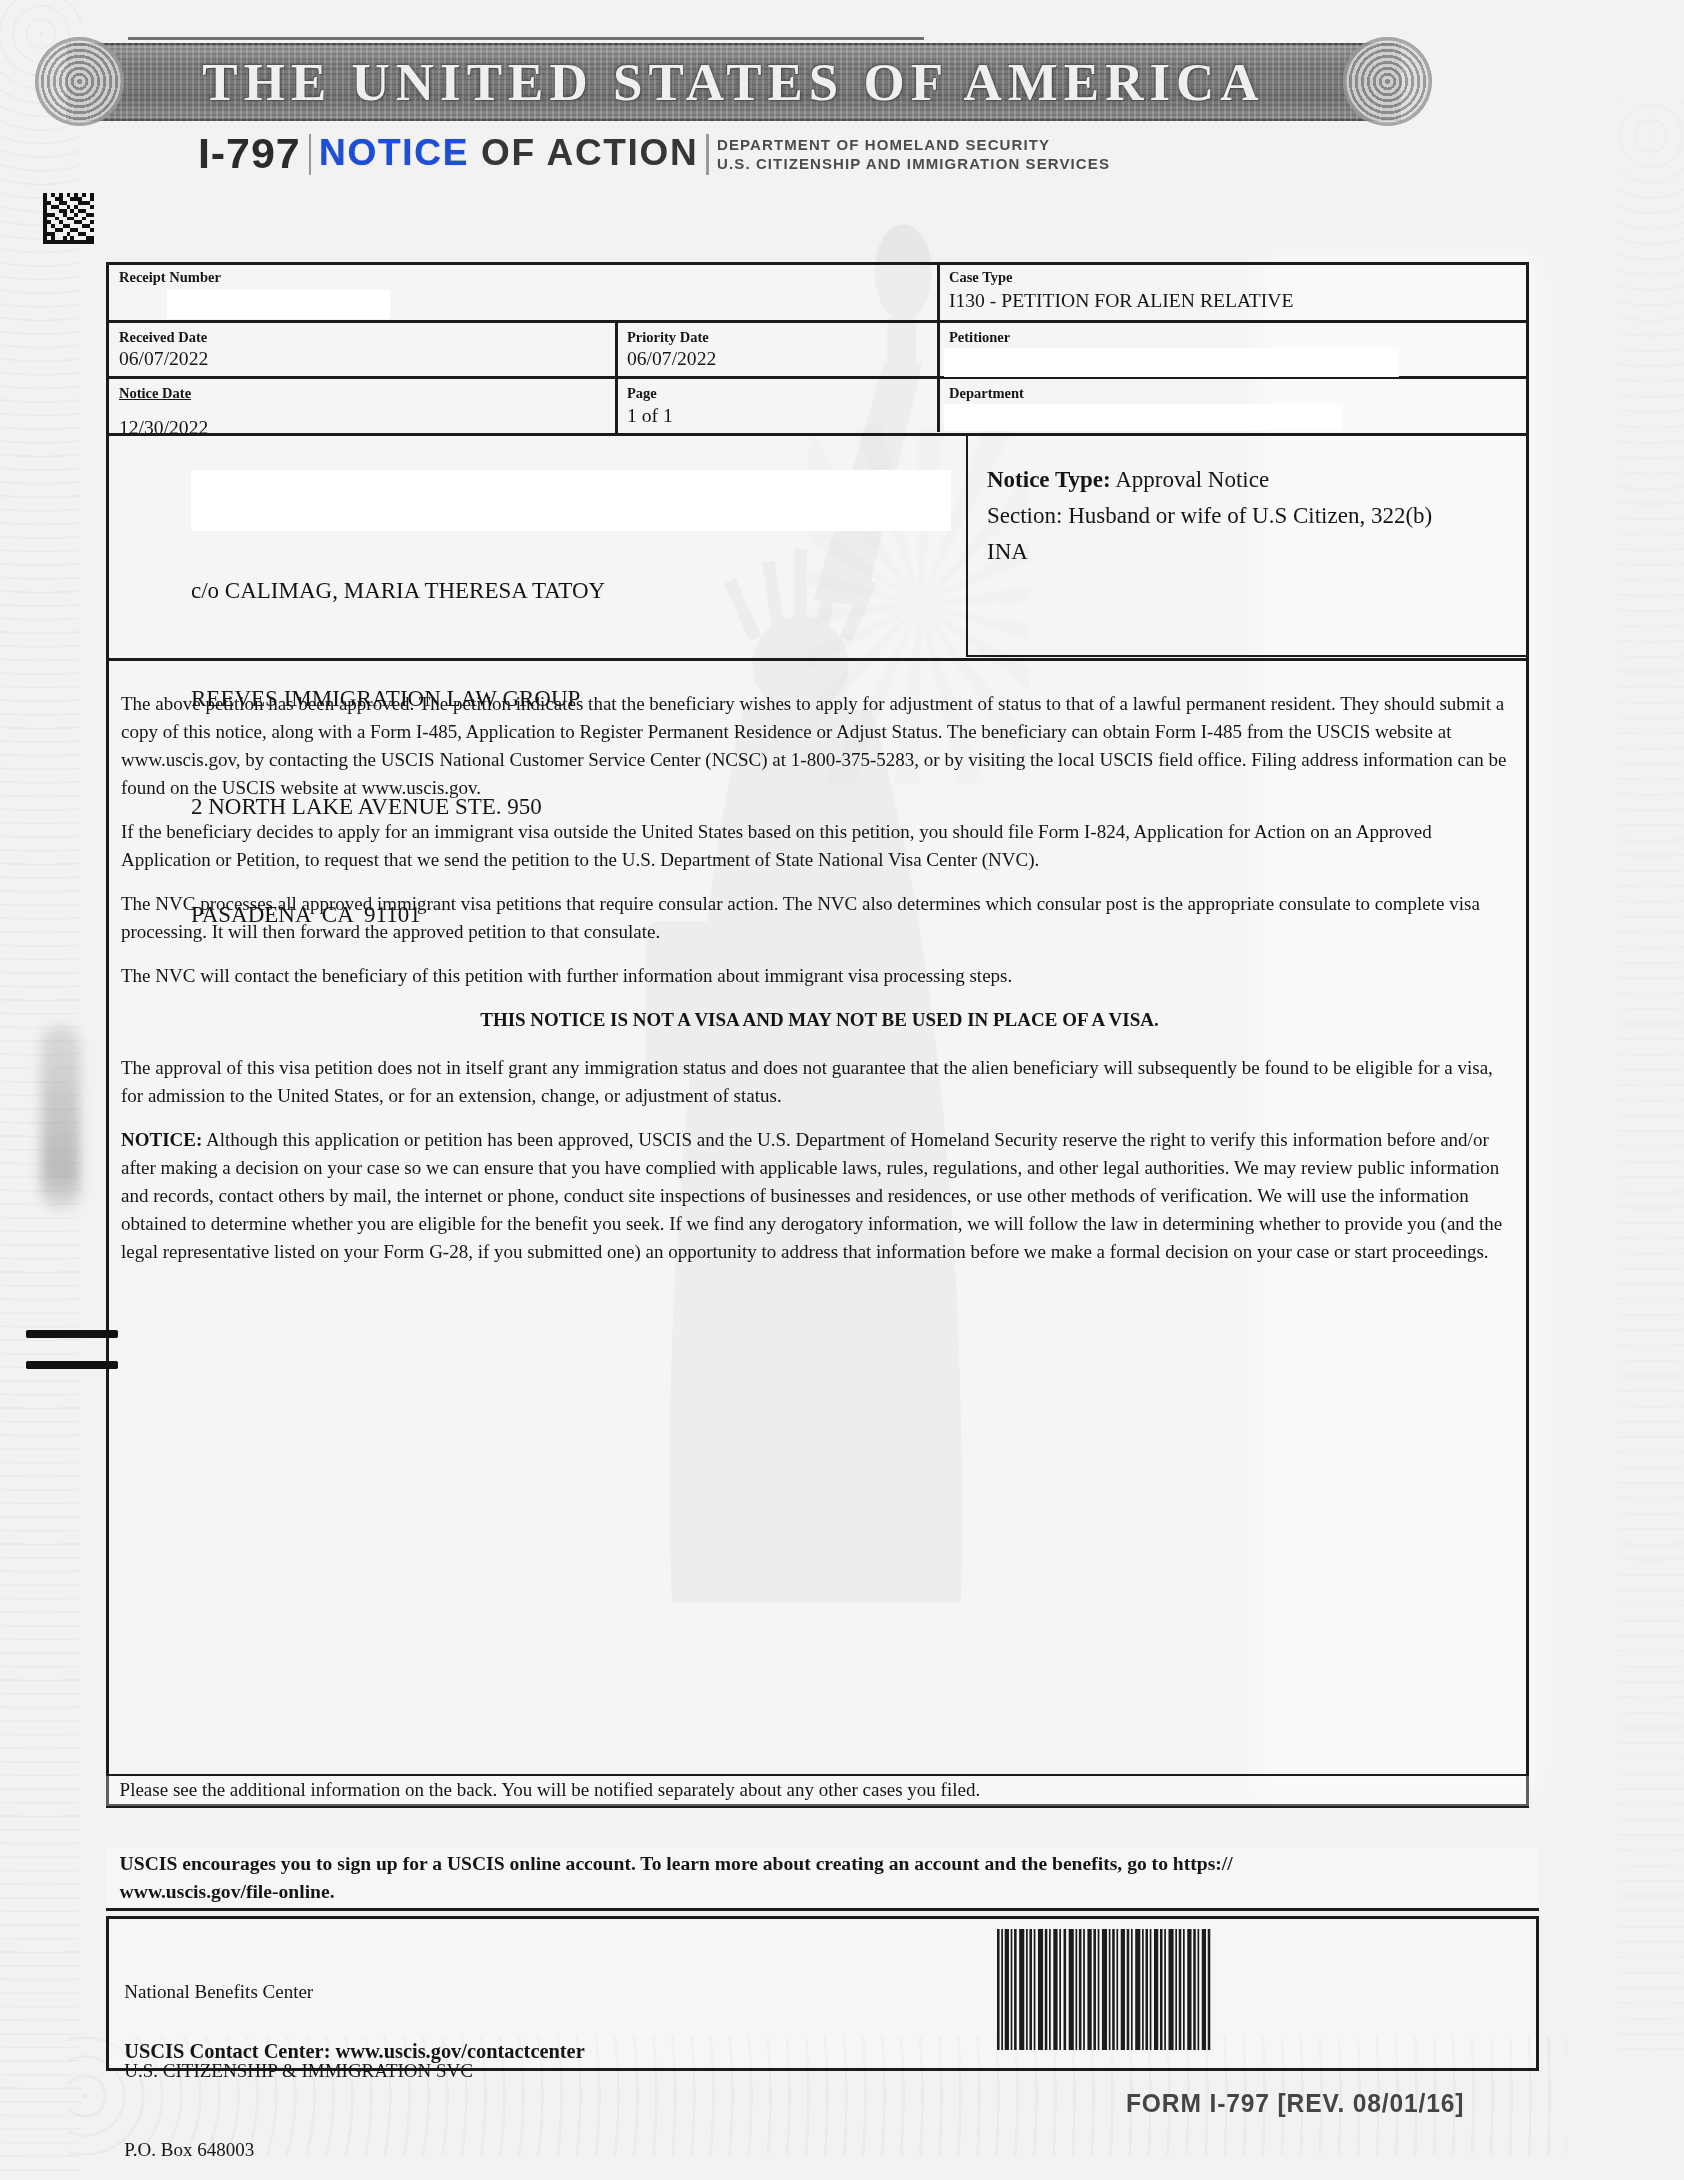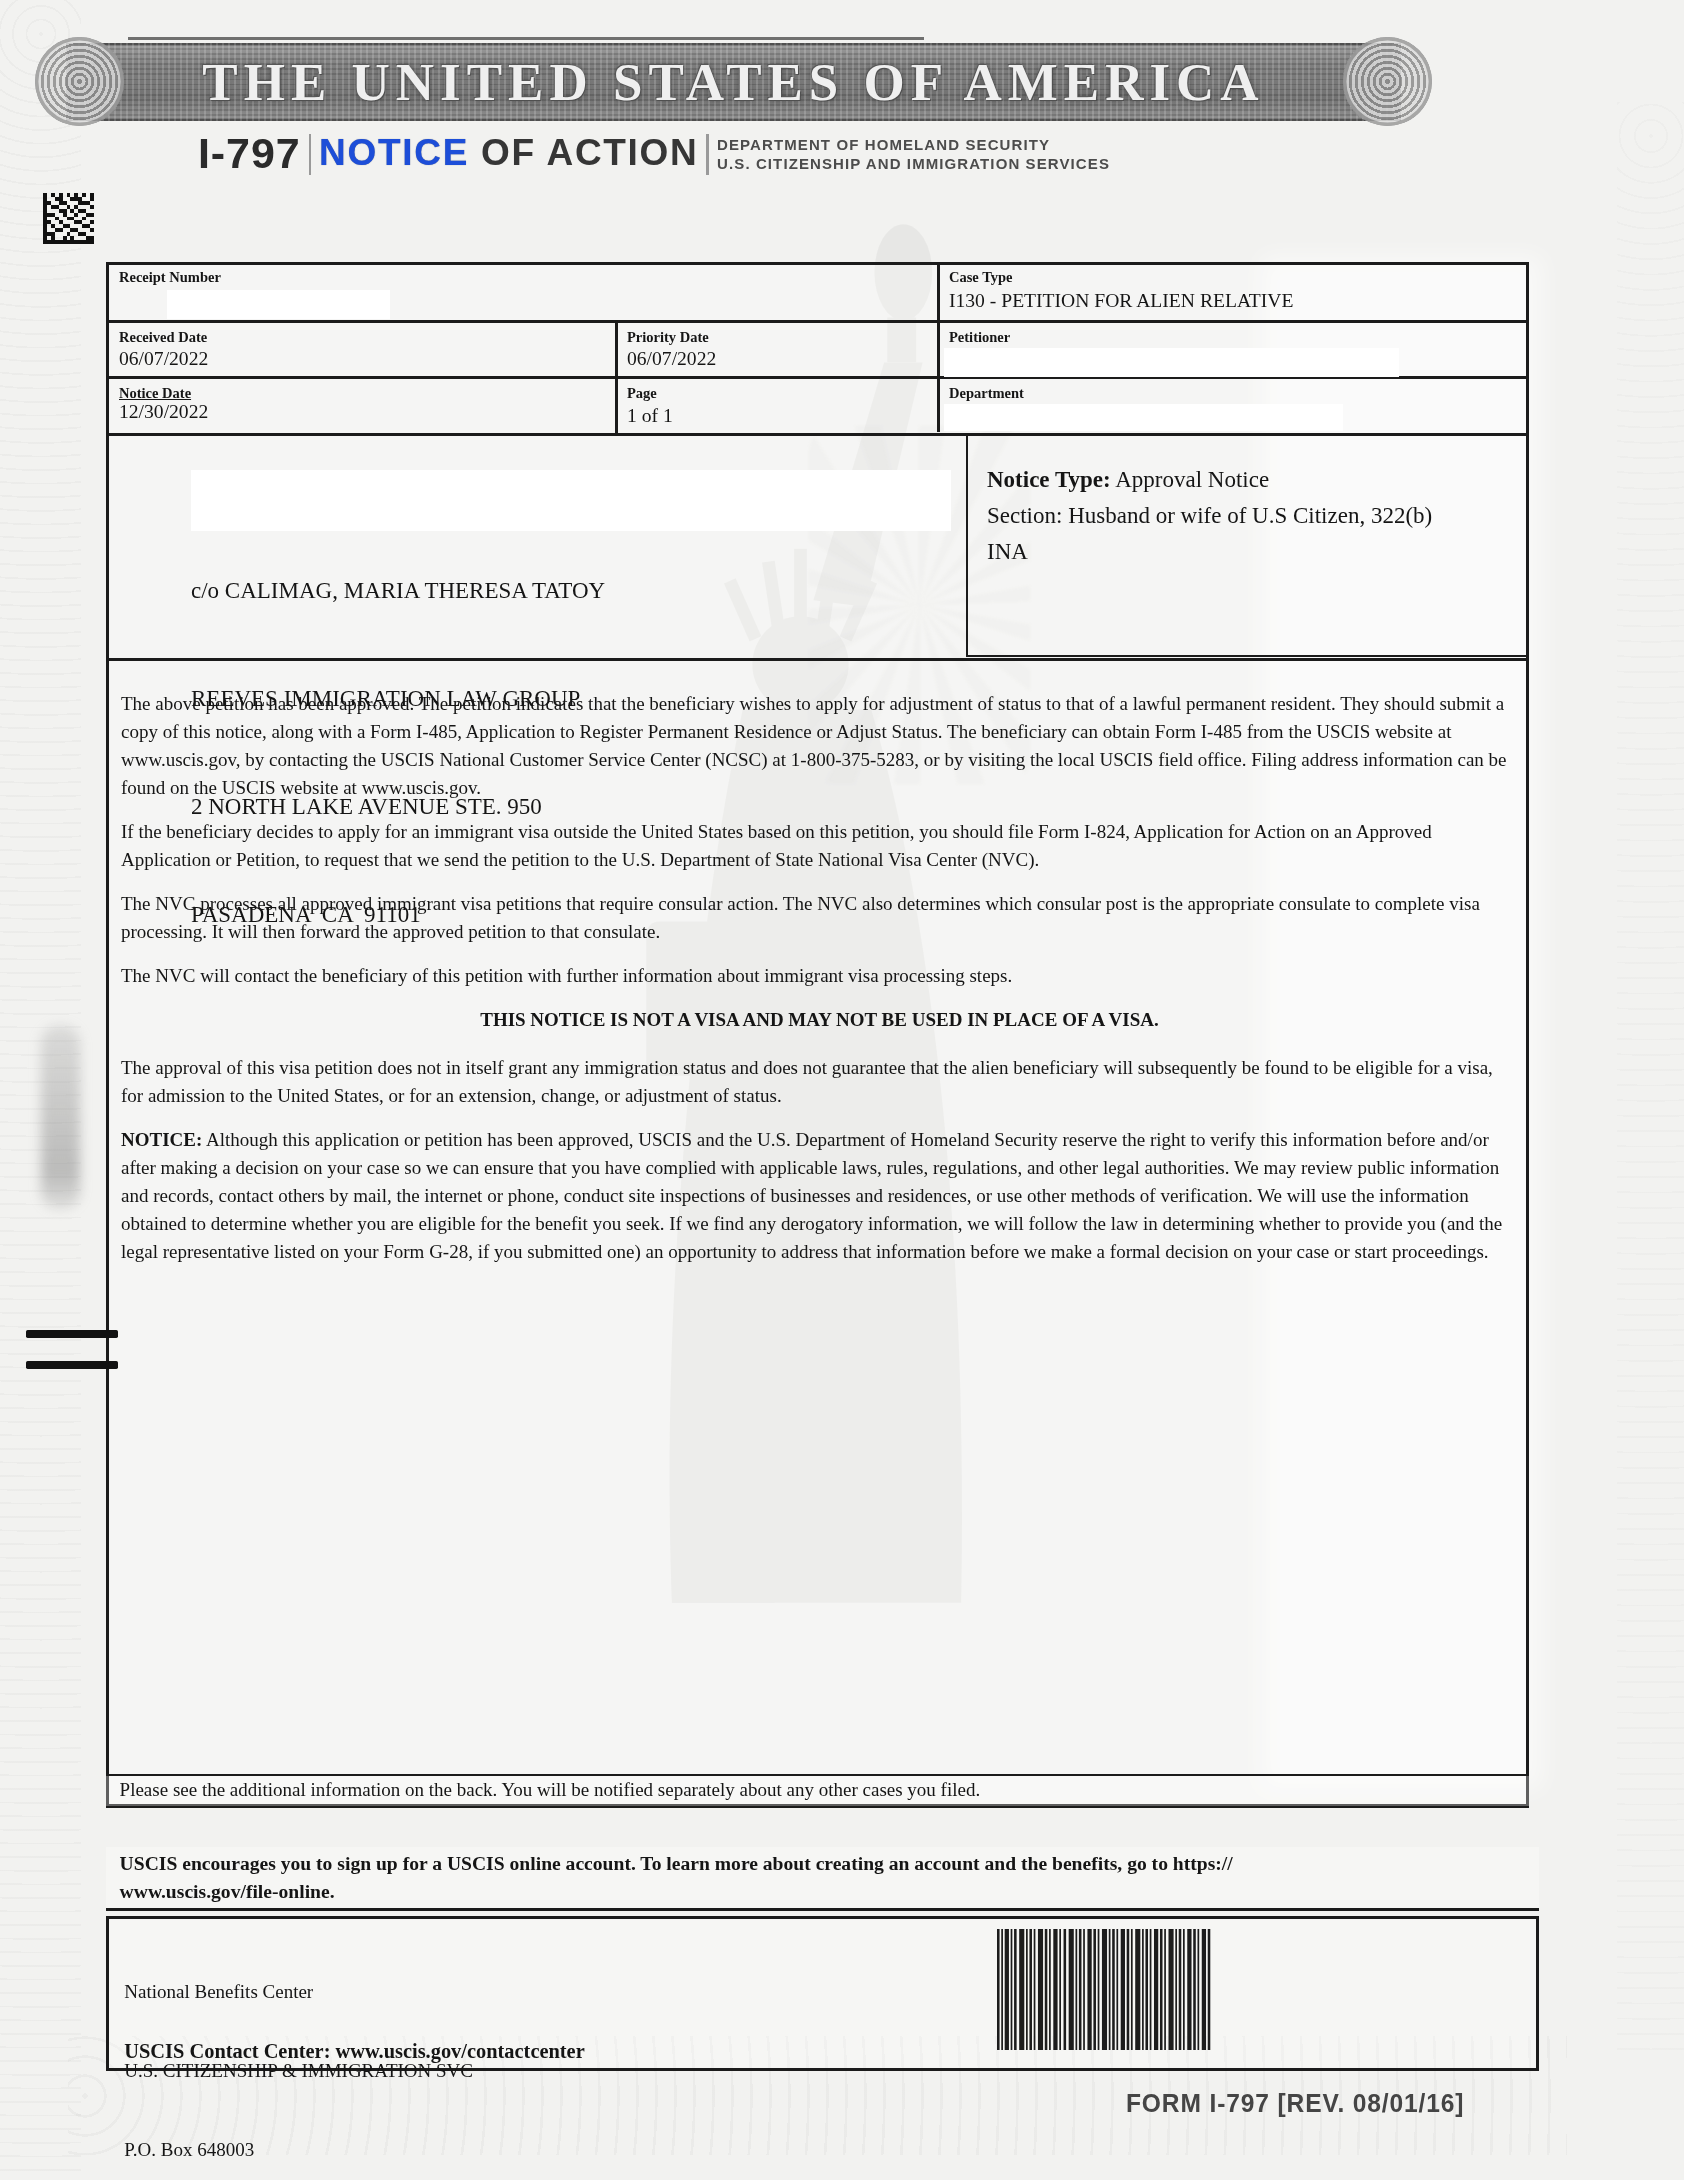--- a/index.html
+++ b/index.html
@@ -185,21 +185,21 @@
   <div class="abs val" style="left:949px;top:290px;">I130 - PETITION FOR ALIEN RELATIVE</div>
 
   <div class="abs lbl" style="left:119px;top:329px;">Received Date</div>
   <div class="abs val" style="left:119px;top:348px;">06/07/2022</div>
   <div class="abs lbl" style="left:627px;top:329px;">Priority Date</div>
   <div class="abs val" style="left:627px;top:348px;">06/07/2022</div>
   <div class="abs lbl" style="left:949px;top:329px;">Petitioner</div>
   <div class="abs redact" style="left:944px;top:348px;width:455px;height:29px;"></div>
 
   <div class="abs lbl" style="left:119px;top:385px;text-decoration:underline;">Notice Date</div>
-  <div class="abs val" style="left:119px;top:401px;">12/30/2022</div>
+  <div class="abs val" style="left:119px;top:417px;">12/30/2022</div>
   <div class="abs lbl" style="left:627px;top:385px;">Page</div>
   <div class="abs val" style="left:627px;top:405px;">1 of 1</div>
   <div class="abs lbl" style="left:949px;top:385px;">Department</div>
   <div class="abs redact" style="left:944px;top:404px;width:399px;height:27px;"></div>
 
   <div class="abs redact" style="left:191px;top:470px;width:760px;height:61px;"></div>
   <div class="abs addr" style="left:191px;top:501px;">
     <div>c/o CALIMAG, MARIA THERESA TATOY</div>
     <div>REEVES IMMIGRATION LAW GROUP</div>
     <div>2 NORTH LAKE AVENUE STE. 950</div>

